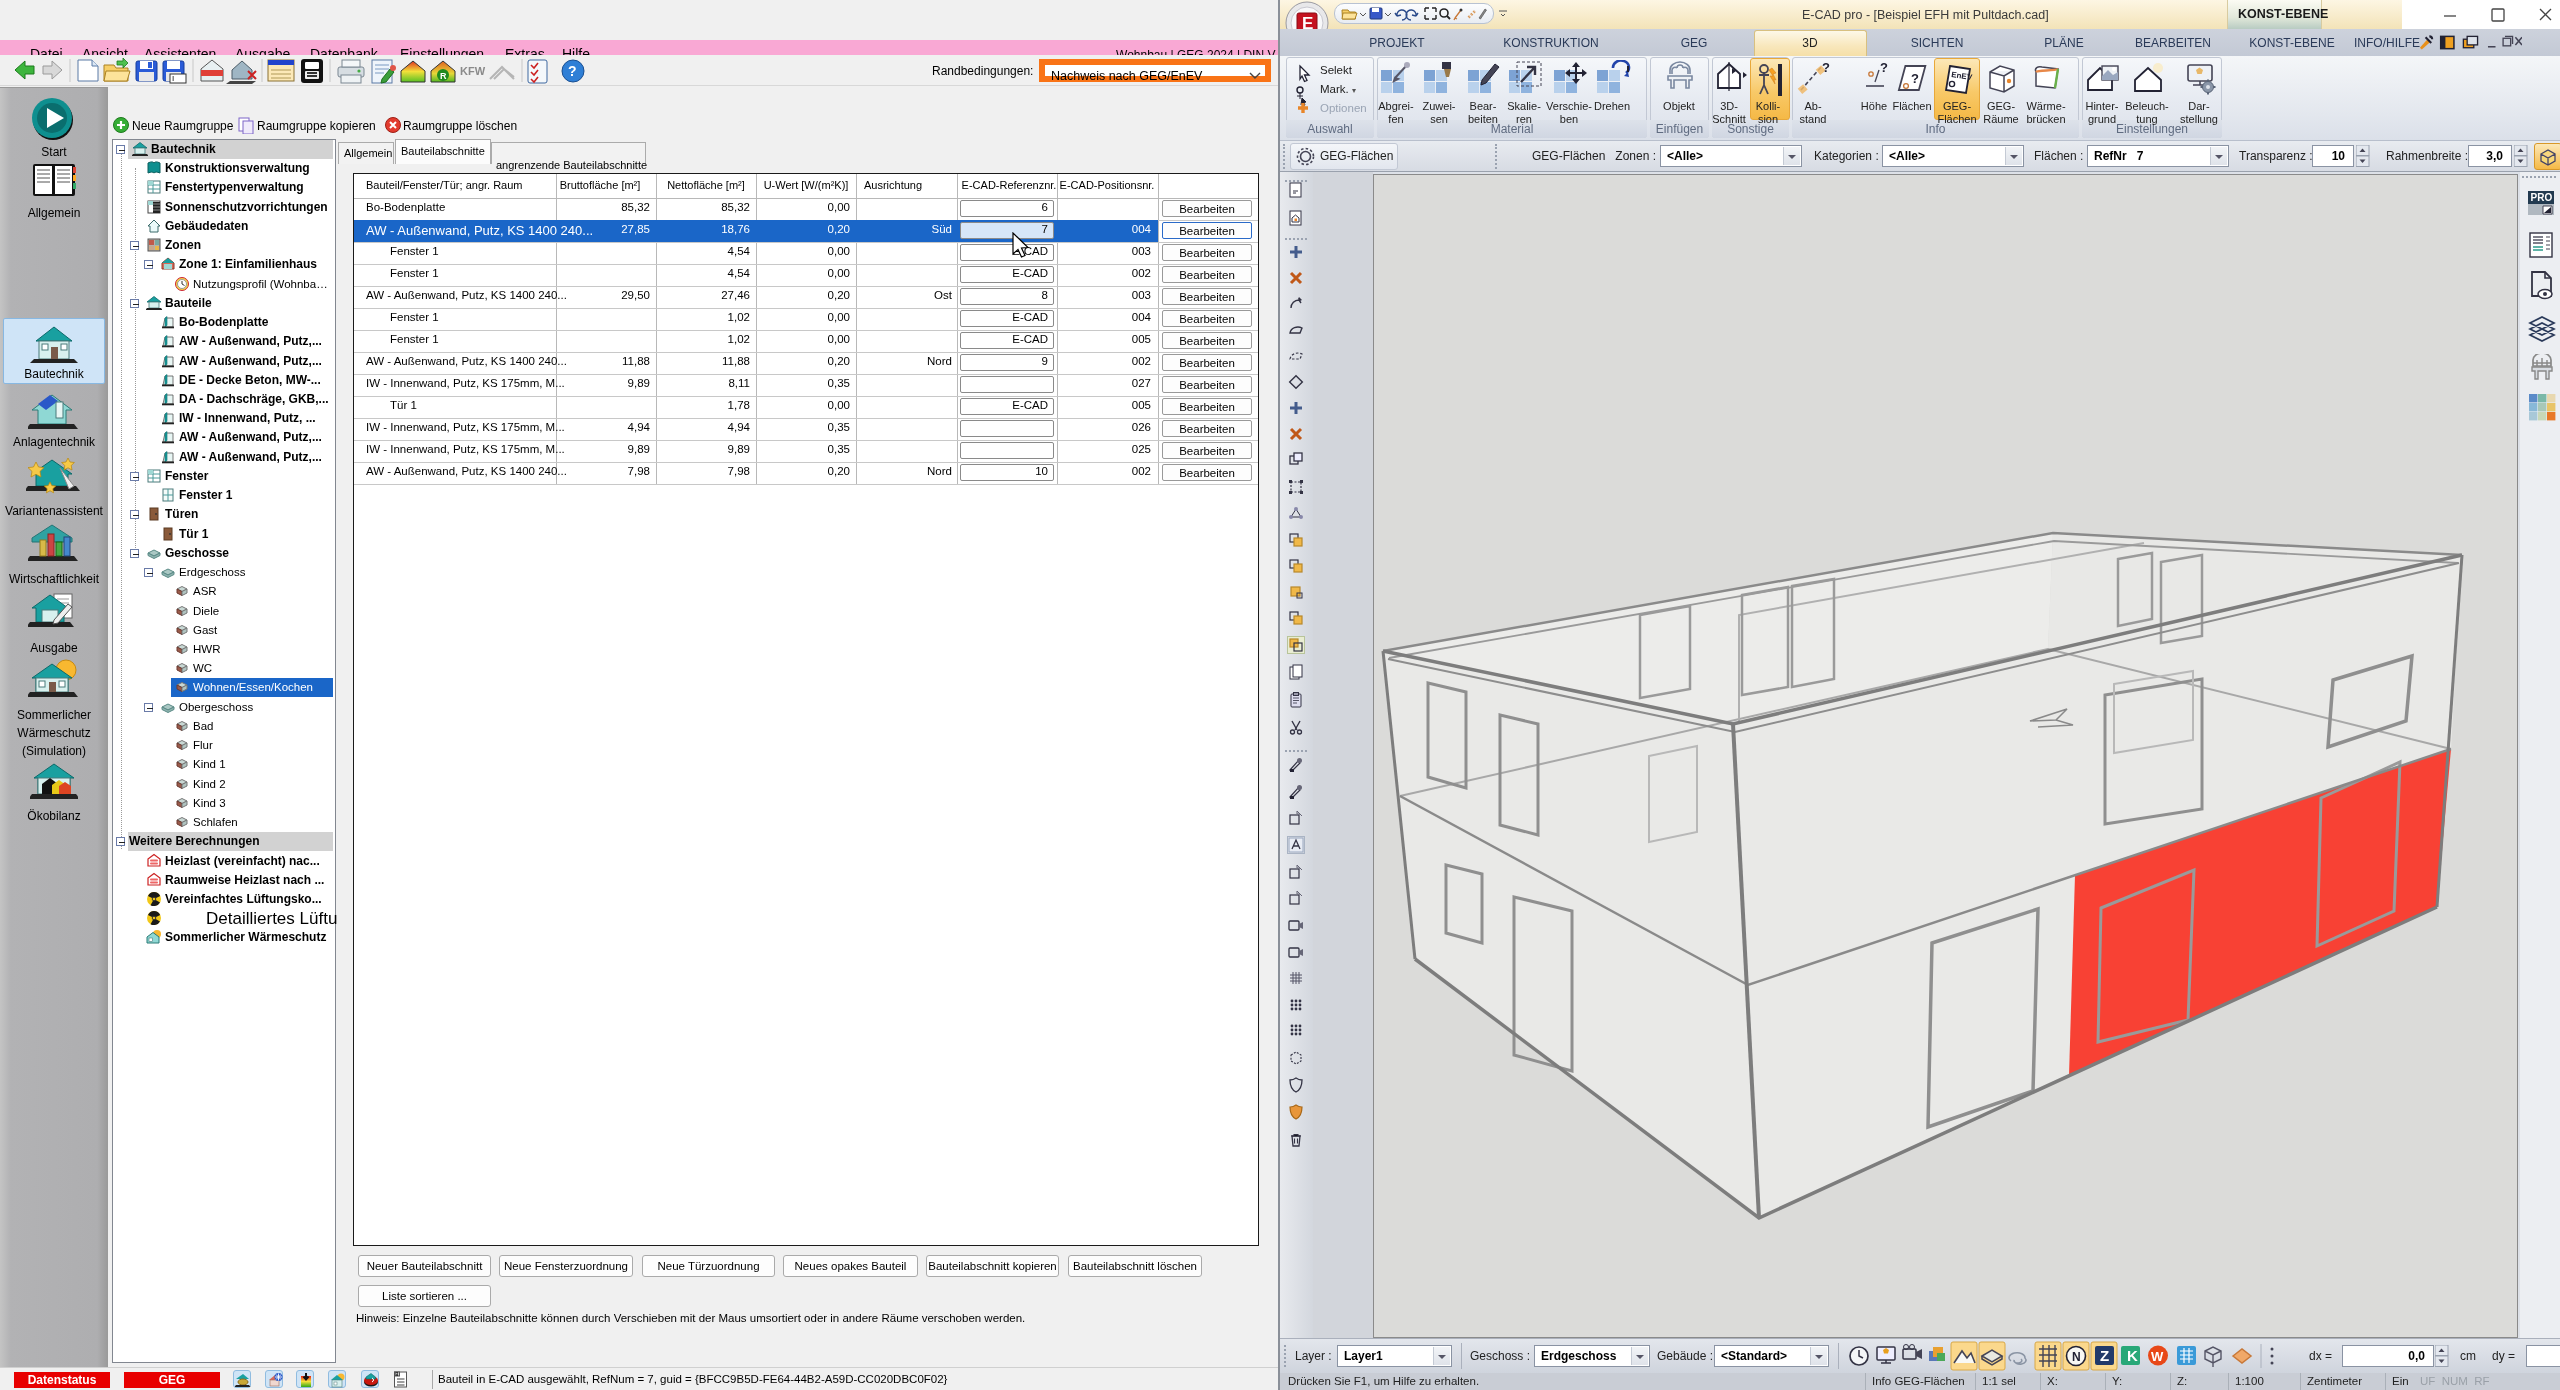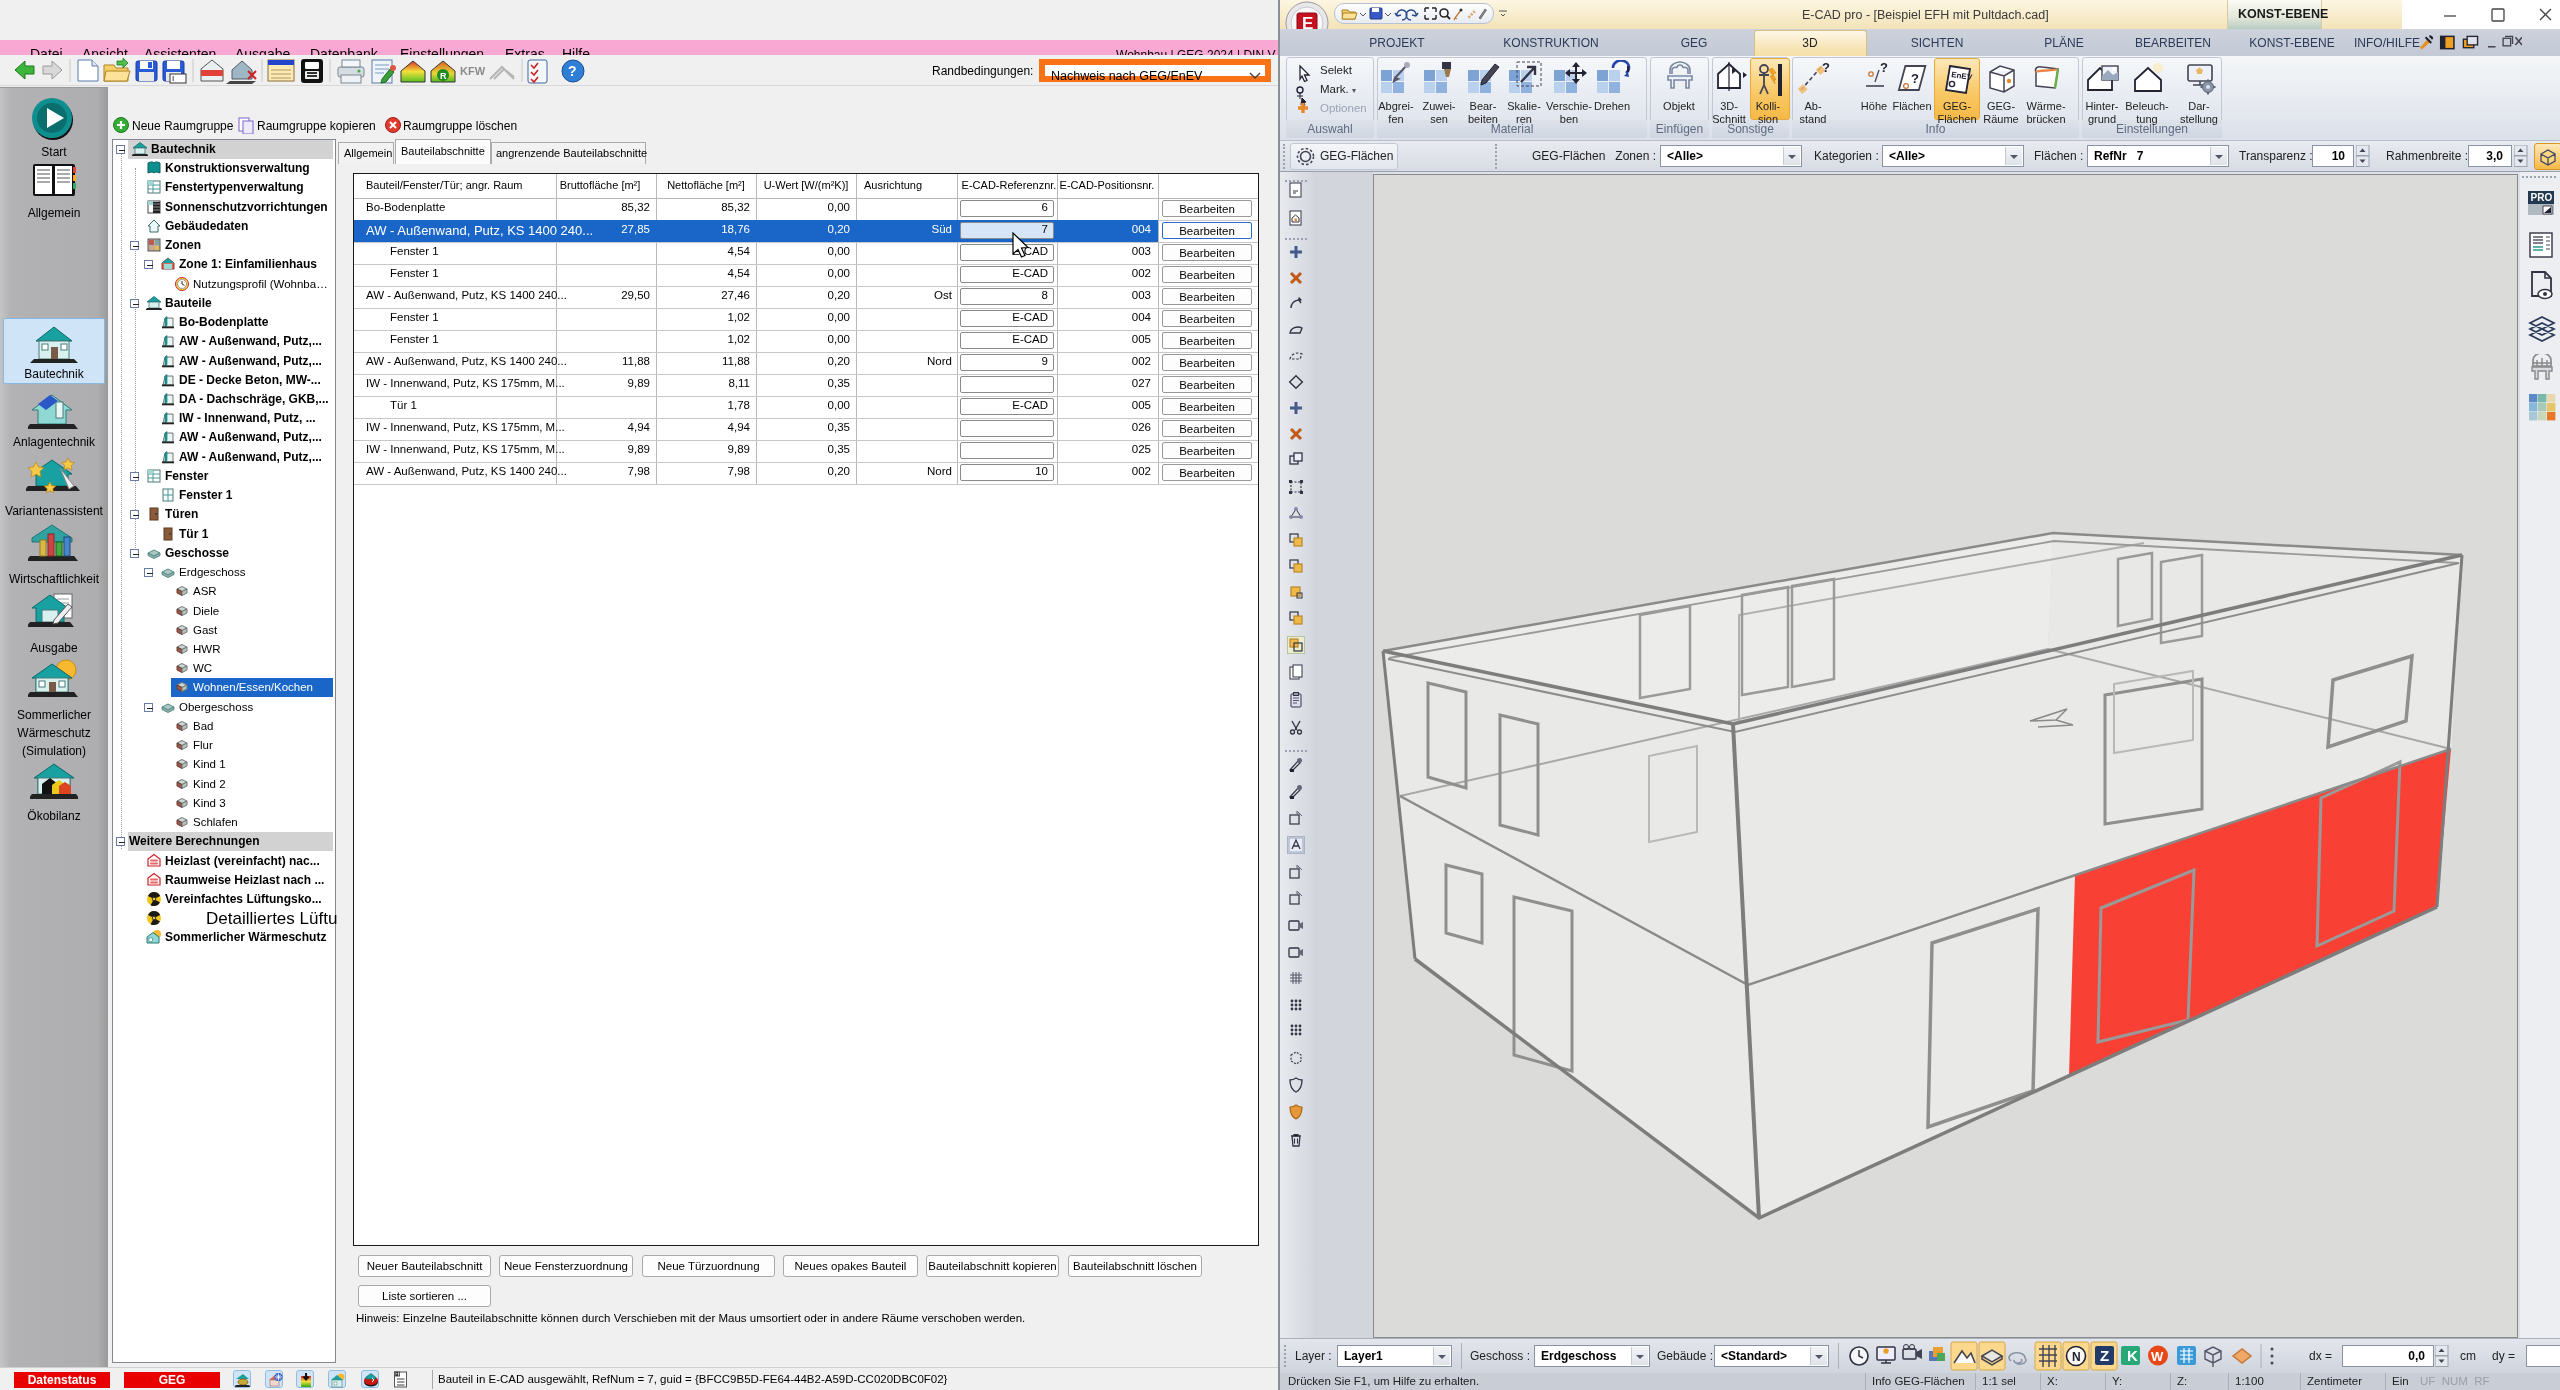--- a/index.html
+++ b/index.html
@@ -554,21 +554,21 @@
       </svg>
   <div class="trow" style="left:52px;top:788px;font-weight:bold;font-size:12px;">Sommerlicher Wärmeschutz</div>
   </div>
   <div id="mainarea">
   <div class="abs" style="left:0;top:0;width:925px;height:25px;">
   <div class="abs" style="left:1px;top:3px;width:56px;height:22px;background:#f2f2f2;border:1px solid #ababab;border-bottom:none;"></div>
   <div class="abs" style="left:7px;top:8px;font-size:11px;">Allgemein</div>
   <div class="abs" style="left:58px;top:0px;width:96px;height:25px;background:#fcfcfc;border:1px solid #ababab;border-bottom:none;z-index:2"></div>
   <div class="abs" style="left:64px;top:6px;font-size:11px;z-index:3">Bauteilabschnitte</div>
   <div class="abs" style="left:154px;top:3px;width:155px;height:22px;background:#f2f2f2;border:1px solid #ababab;border-bottom:none;"></div>
-  <div class="abs" style="left:159px;top:8px;font-size:11px;">angrenzende Bauteilabschnitte</div>
+  <div class="abs" style="left:159px;top:20px;font-size:11px;">angrenzende Bauteilabschnitte</div>
   </div>
   <div id="tablebox">
   <div class="abs" style="left:12px;top:5px;font-size:11px;">Bauteil/Fenster/Tür; angr. Raum</div>
   <div class="abs" style="left:151px;top:5px;width:190px;text-align:center;font-size:11px;">Bruttofläche [m²]</div>
   <div class="abs" style="left:257px;top:5px;width:190px;text-align:center;font-size:11px;">Nettofläche [m²]</div>
   <div class="abs" style="left:357px;top:5px;width:190px;text-align:center;font-size:11px;">U-Wert [W/(m²K)]</div>
   <div class="abs" style="left:444px;top:5px;width:190px;text-align:center;font-size:11px;">Ausrichtung</div>
   <div class="abs" style="left:560px;top:5px;width:190px;text-align:center;font-size:11px;">E-CAD-Referenznr.</div>
   <div class="abs" style="left:658px;top:5px;width:190px;text-align:center;font-size:11px;">E-CAD-Positionsnr.</div>
   <div class="abs" style="left:202px;top:0;width:1px;height:310px;background:#b8b8b8"></div>

